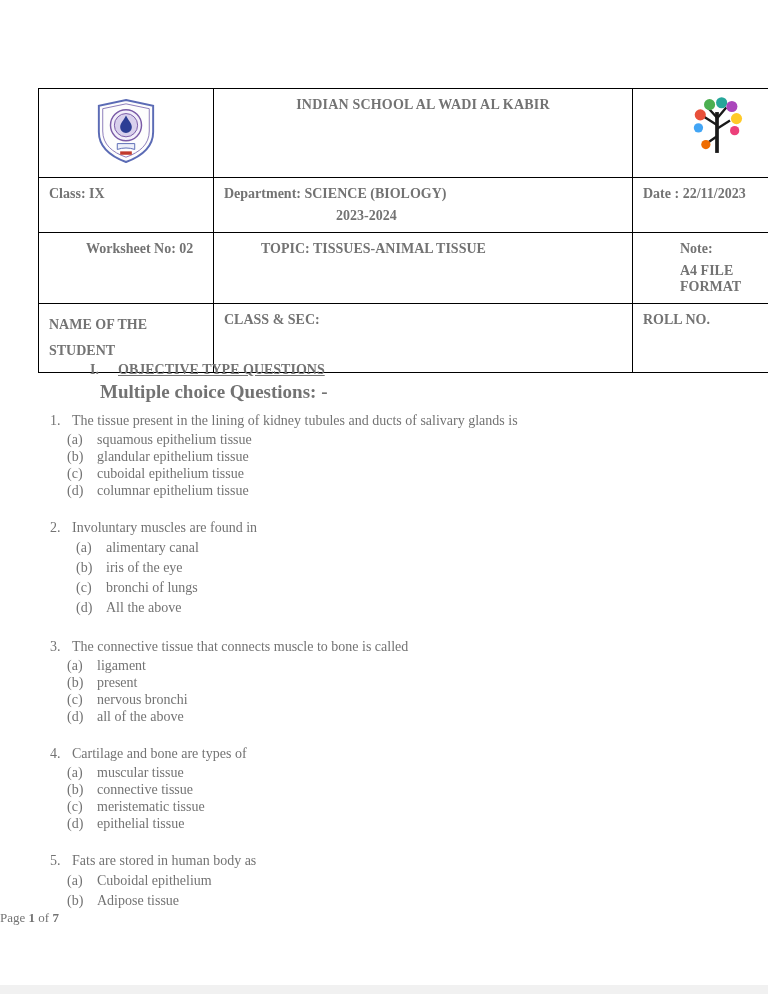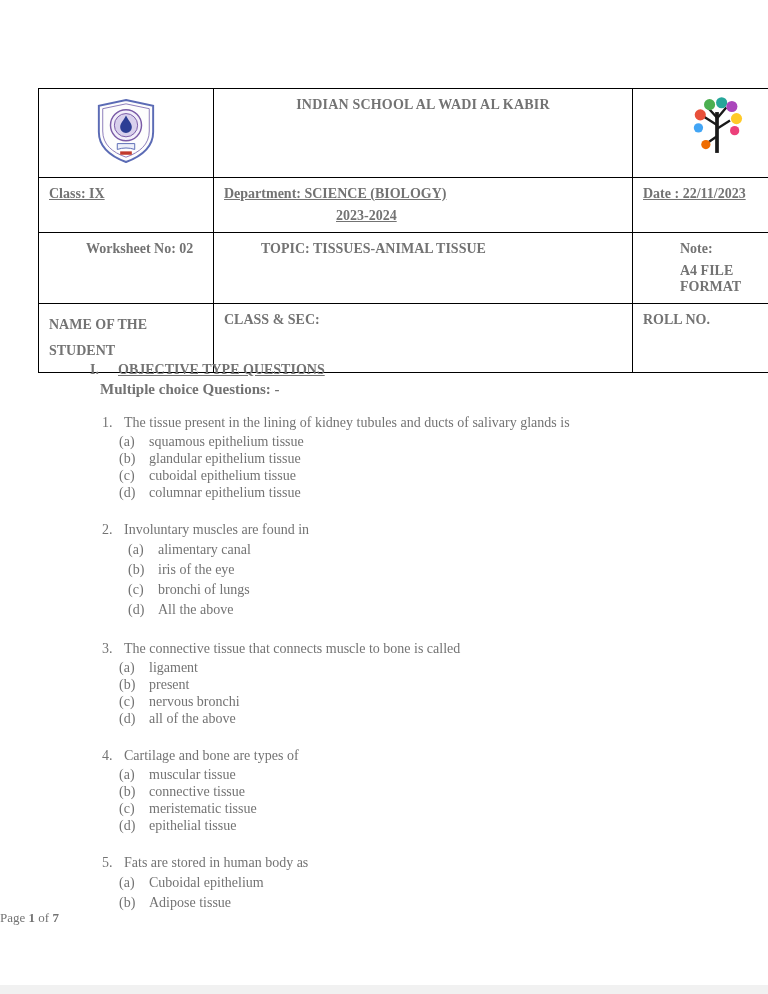--- a/index.html
+++ b/index.html
@@ -25,41 +25,41 @@
     border: 1px solid #000;
     font-weight: bold;
     font-size: 14px;
     vertical-align: top;
     padding: 8px 10px;
   }
   .col1 { width: 154px; }
   .col2 { width: 398px; }
   .col3 { width: 148px; }
   .row1 td { height: 58px; }
-  .row2 td { height: 38px; text-decoration: underline; }
+  .row2 td { height: 38px; }
   .row3 td { height: 37px; padding-left: 47px; }
   .row4 td { height: 52px; }
   .logo-cell { text-align: center; vertical-align: middle; padding: 3px; }
   .title-cell {
     text-align: center;
     vertical-align: top;
     padding-top: 12px;
     font-size: 15px;
     letter-spacing: 0.2px;
   }
   .dept-line2 { padding-left: 112px; margin-top: 6px; }
   .note-line2 { margin-top: 6px; }
   .two-line { line-height: 26px; }
   
   .content { position: absolute; left: 0; top: 362px; width: 768px; font-size: 14px; }
   .section-heading { padding-left: 90px; font-weight: bold; margin-bottom: 3px; }
   .section-numeral { display: inline-block; width: 28px; }
   .section-title { text-decoration: underline; font-family: Liberation Serif, serif; }
-  .subtitle { padding-left: 100px; font-weight: bold; margin-bottom: 15px; font-size: 15px; }
-  .question { padding-left: 102px; margin-bottom: 19px; }
+  .subtitle { padding-left: 100px; font-weight: bold; margin-bottom: 8px; font-size: 19px; }
+  .question { padding-left: 50px; margin-bottom: 19px; }
   .q-line { line-height: 19px; margin-bottom: 1px; }
   .q-num { display: inline-block; width: 22px; }
   .options { padding-left: 17px; }
   .option { line-height: 17px; }
   .opt-label { display: inline-block; width: 30px; }
   .q-loose .option { line-height: 20px; padding-left: 9px; }
   .q5 .option { line-height: 20px; }
   
   .footer {
     position: absolute;

